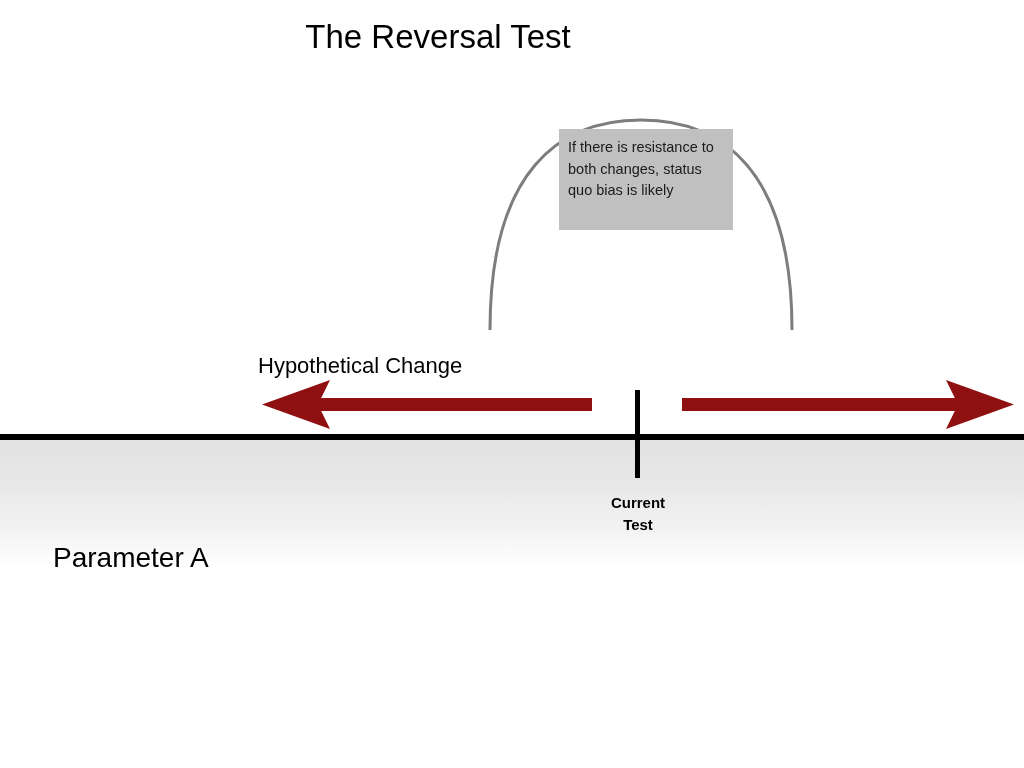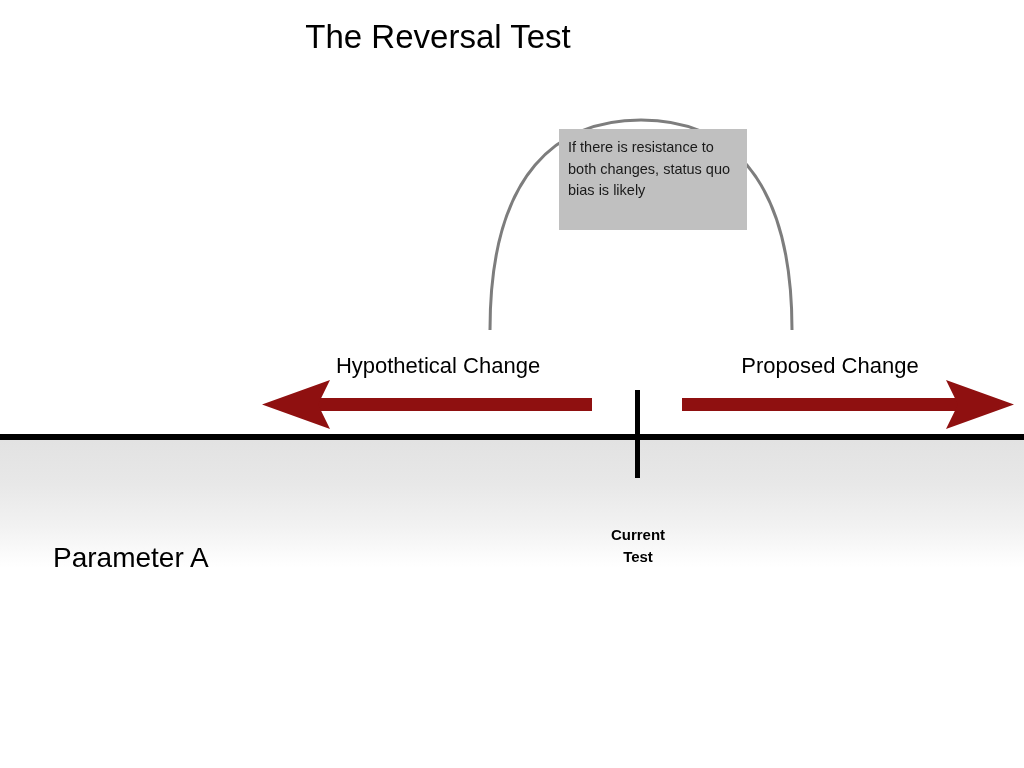--- a/index.html
+++ b/index.html
@@ -67,63 +67,62 @@
   .current-value {
     position: absolute;
     left: 538px;
     top: 492px;
     width: 200px;
     text-align: center;
     font-size: 15px;
     line-height: 22px;
     font-weight: bold;
     color: #000000;
-    margin-top: 32px;
   }
   .current-value span { display: block; }
 
   
   .param-label {
     position: absolute;
     left: 53px;
     top: 544px;
     font-size: 28px;
     line-height: 28px;
     color: #000000;
     font-weight: 400;
   }
 
   
   .arrow-label {
     position: absolute;
     font-size: 22px;
     line-height: 28px;
     color: #000000;
-    text-align: center;
+    text-align: left;
     font-weight: 400;
   }
   .label-left  { left: 258px; top: 352px; width: 360px; }
   .label-right { left: 660px; top: 352px; width: 340px; }
 
   
   .vec {
     position: absolute;
     left: 0;
     top: 0;
     width: 1024px;
     height: 768px;
     overflow: visible;
   }
 
   
   .callout {
     position: absolute;
     left: 559px;
     top: 129px;
-    width: 188px;
+    width: 174px;
     height: 101px;
     background: #c0c0c0;
     box-sizing: border-box;
     padding: 8px 9px 0 9px;
   }
   .callout-text {
     font-size: 14.5px;
     line-height: 21.5px;
     color: #1a1a1a;
     white-space: pre-line;
@@ -151,21 +150,20 @@
       <rect x="682" y="398" width="276" height="13" fill="#8f1010"></rect>
       <path d="M 1014 404.5 L 946 380 L 958 404.5 L 946 429 Z" fill="#8f1010"></path>
     </g>
   </svg>
 
   <div class="axis-line"></div>
 
   <div class="center-tick"></div>
 
   <div class="arrow-label label-left">Hypothetical Change</div>
-  <div class="arrow-label label-right">Proposed Change</div>
 
   <div class="current-value">
     <span>Current</span>
     <span>Test</span>
   </div>
 
   <div class="param-label">Parameter A</div>
 
   <div class="callout">
     <div class="callout-text">If there is resistance to both changes, status quo bias is likely</div>

